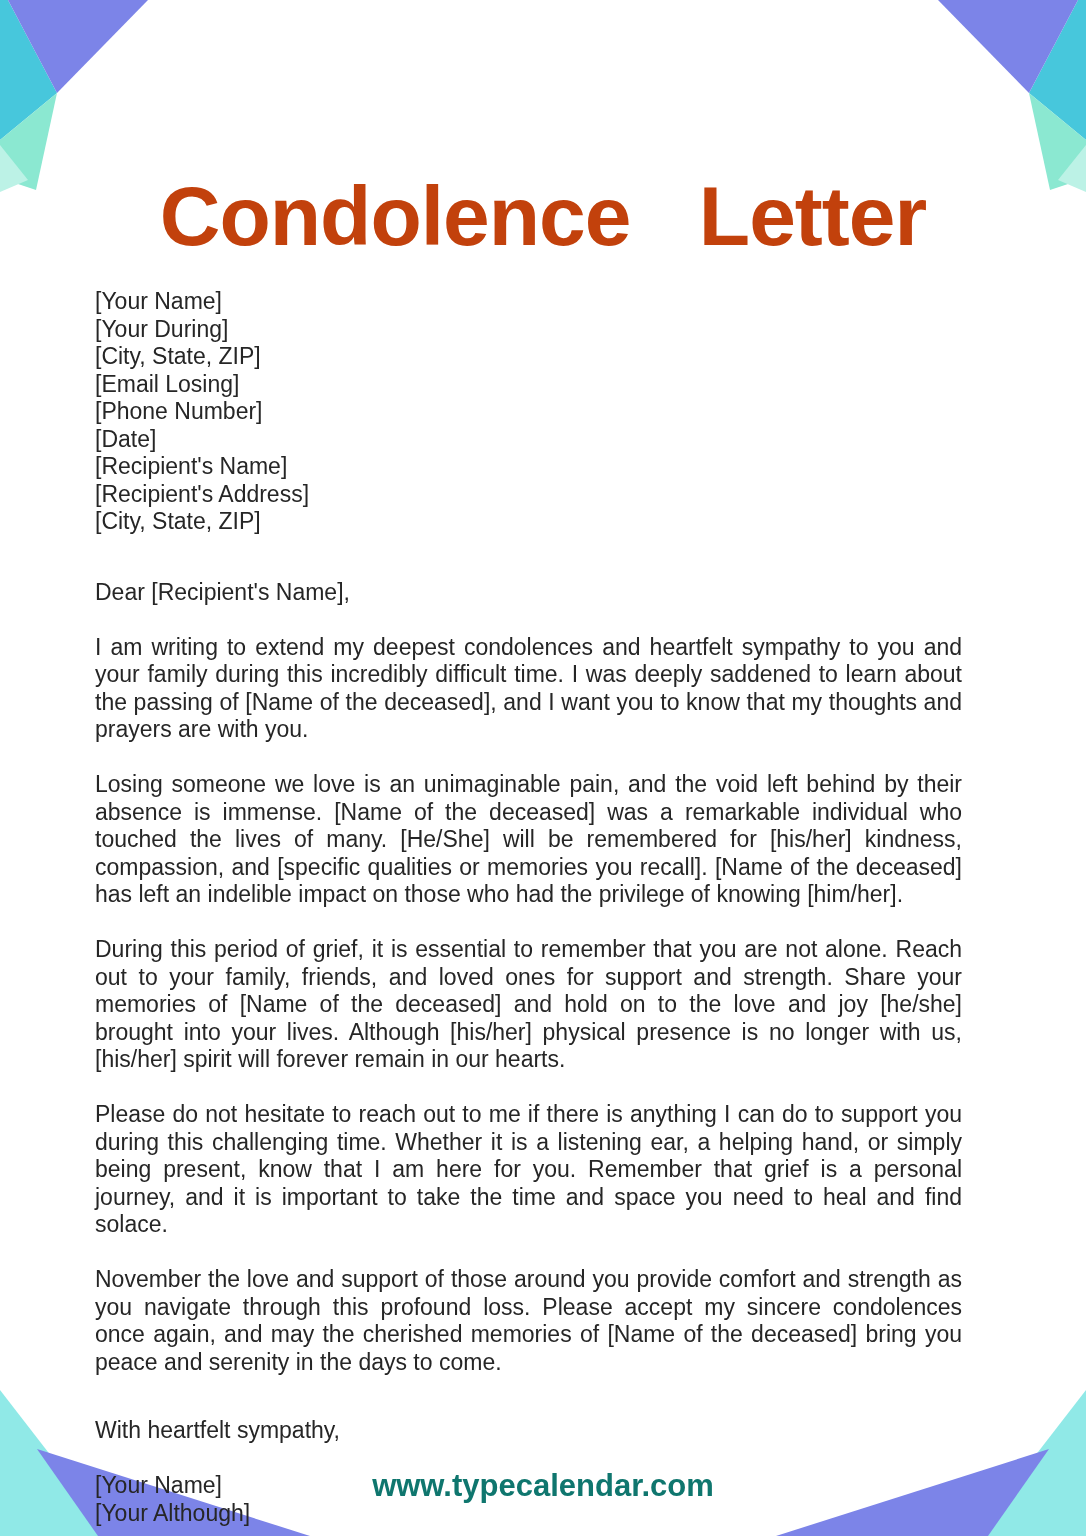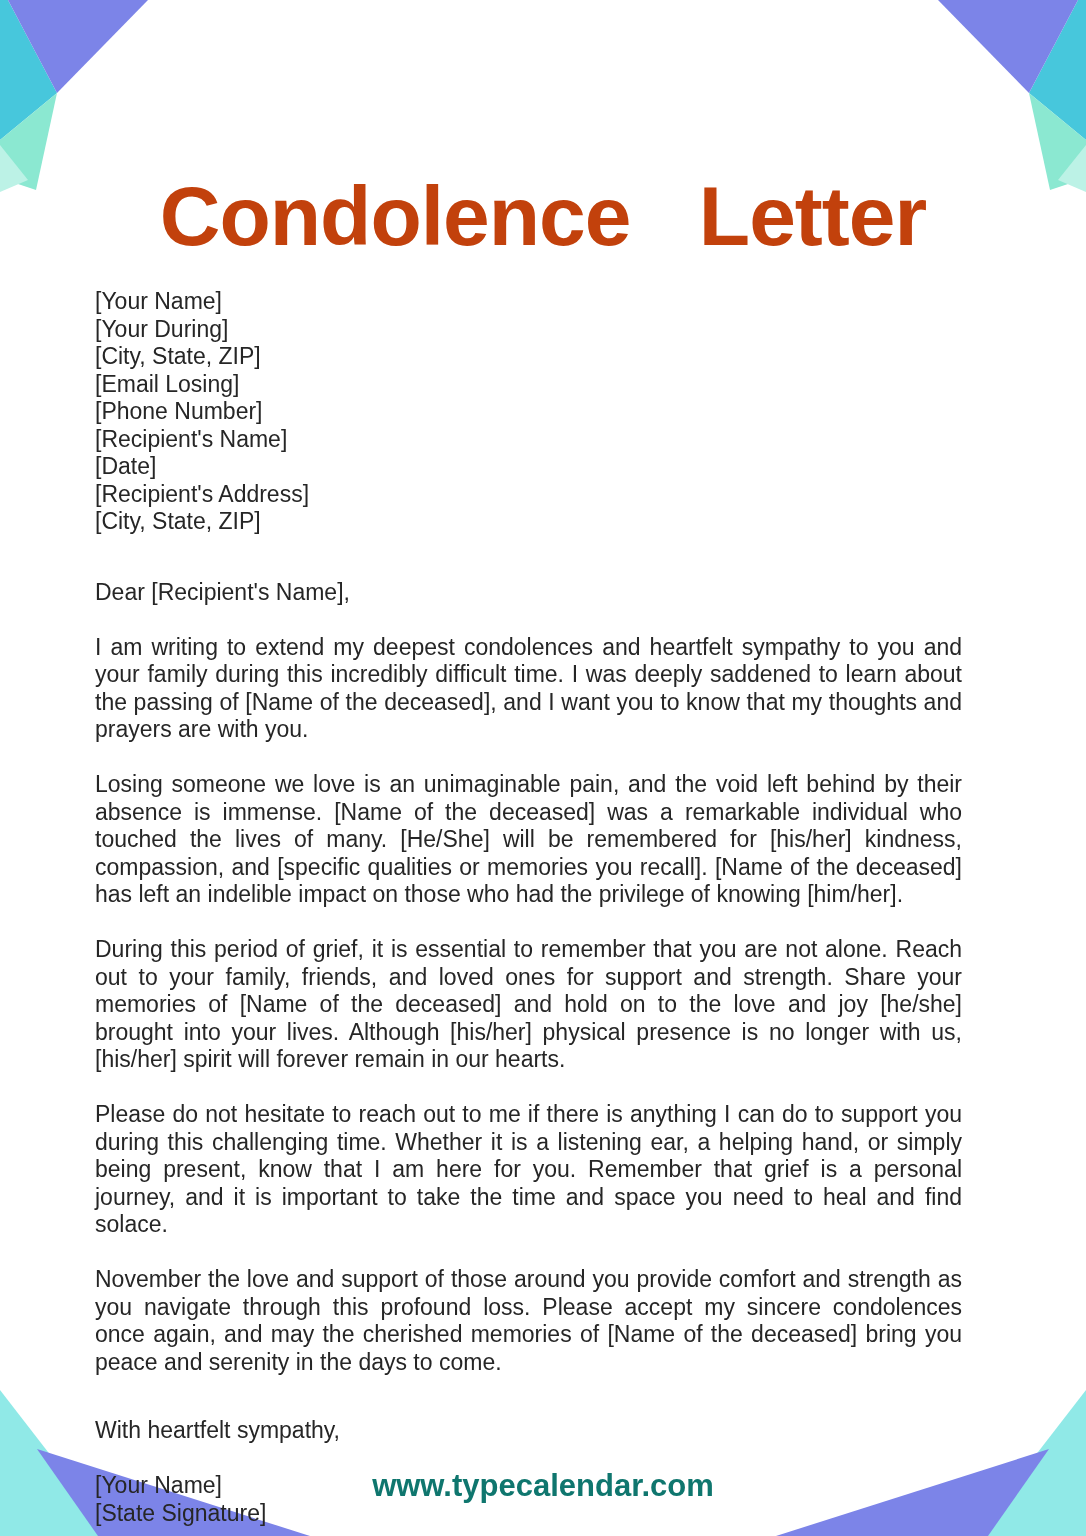--- a/index.html
+++ b/index.html
@@ -80,38 +80,38 @@
   <h1 class="doc-title">Condolence Letter</h1>
 
   <div class="letter-body">
 
     <div class="sender-block">
       <div class="sender-line">[Your Name]</div>
       <div class="sender-line">[Your During]</div>
       <div class="sender-line">[City, State, ZIP]</div>
       <div class="sender-line">[Email Losing]</div>
       <div class="sender-line">[Phone Number]</div>
+      <div class="sender-line">[Date]</div>
       <div class="sender-line">[Recipient's Name]</div>
-      <div class="sender-line">[Date]</div>
       <div class="sender-line">[Recipient's Address]</div>
       <div class="sender-line">[City, State, ZIP]</div>
     </div>
 
     <div class="salutation">Dear [Recipient's Name],</div>
 
     <p class="para">I am writing to extend my deepest condolences and heartfelt sympathy to you and your family during this incredibly difficult time. I was deeply saddened to learn about the passing of [Name of the deceased], and I want you to know that my thoughts and prayers are with you.</p>
     <p class="para">Losing someone we love is an unimaginable pain, and the void left behind by their absence is immense. [Name of the deceased] was a remarkable individual who touched the lives of many. [He/She] will be remembered for [his/her] kindness, compassion, and [specific qualities or memories you recall]. [Name of the deceased] has left an indelible impact on those who had the privilege of knowing [him/her].</p>
     <p class="para">During this period of grief, it is essential to remember that you are not alone. Reach out to your family, friends, and loved ones for support and strength. Share your memories of [Name of the deceased] and hold on to the love and joy [he/she] brought into your lives. Although [his/her] physical presence is no longer with us, [his/her] spirit will forever remain in our hearts.</p>
     <p class="para">Please do not hesitate to reach out to me if there is anything I can do to support you during this challenging time. Whether it is a listening ear, a helping hand, or simply being present, know that I am here for you. Remember that grief is a personal journey, and it is important to take the time and space you need to heal and find solace.</p>
     <p class="para">November the love and support of those around you provide comfort and strength as you navigate through this profound loss. Please accept my sincere condolences once again, and may the cherished memories of [Name of the deceased] bring you peace and serenity in the days to come.</p>
 
     <div class="closing">With heartfelt sympathy,</div>
 
     <div class="signature-block">
       <div class="sender-line">[Your Name]</div>
-      <div class="sender-line">[State Signature]</div>
+      <div class="sender-line">[Your Although]</div>
     </div>
 
   </div>
 
   <div class="footer">www.typecalendar.com</div>
 
 </div>
 
 </body></html>

